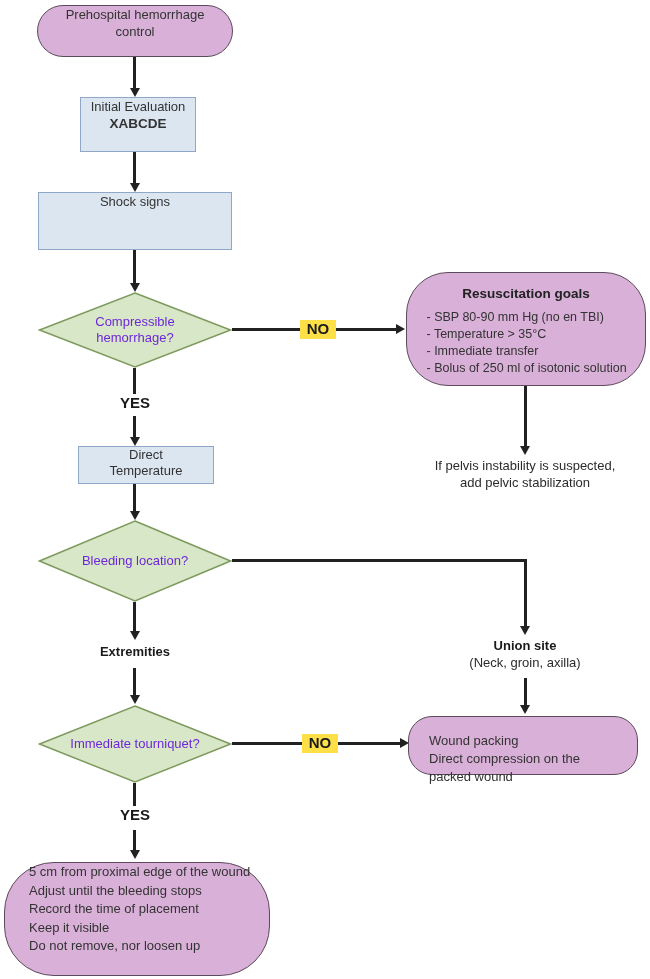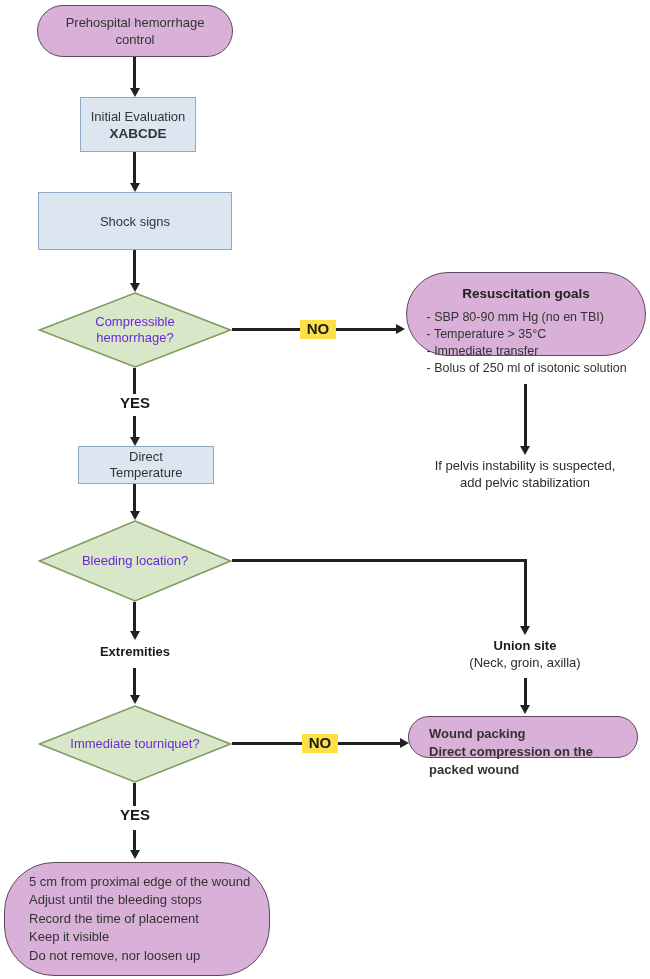--- a/index.html
+++ b/index.html
@@ -10,21 +10,21 @@
     color: #333333;
     position: relative;
     overflow: hidden;
   }
   .canvas { position: absolute; left: 0; top: 0; width: 650px; height: 979px; }
 
   
   .node {
     position: absolute; box-sizing: border-box;
     display: flex; flex-direction: column;
-    align-items: center; justify-content: center;
+    align-items: center; justify-content: flex-start;
     text-align: center; font-size: 13px; line-height: 17px;
   }
   .pill {
     background: var(--purple-fill);
     border: 1.5px solid var(--purple-border);
   }
   .rect {
     background: var(--blue-fill);
     border: 1px solid var(--blue-border);
   }
@@ -138,21 +138,21 @@
   <div class="diamond" style="left:38px; top:292px; width:194px; height:76px;">
     <svg width="194" height="76" viewBox="0 0 194 76">
       <polygon points="97,1 192.5,38 97,75 1.5,38" style="fill:var(--green-fill); stroke:var(--green-border); stroke-width:1.5;"></polygon>
     </svg>
     <div class="dtext">
       <span>Compressible</span>
       <span>hemorrhage?</span>
     </div>
   </div>
 
-  <div class="node pill" style="left:406px; top:272px; width:240px; height:84px; border-radius:42px; justify-content:flex-start; padding-top:12px;">
+  <div class="node pill" style="left:406px; top:272px; width:240px; height:114px; border-radius:42px; justify-content:flex-start; padding-top:12px;">
     <div class="resus-title">Resuscitation goals</div>
     <div class="resus-item">- SBP 80-90 mm Hg (no en TBI)</div>
     <div class="resus-item">- Temperature &gt; 35°C</div>
     <div class="resus-item">- Immediate transfer</div>
     <div class="resus-item">- Bolus of 250 ml of isotonic solution</div>
   </div>
 
   <div class="note" style="left:400px; top:458px; width:250px;">
     <div>If pelvis instability is suspected,</div>
     <div>add pelvic stabilization</div>
@@ -181,21 +181,21 @@
 
   <div class="diamond" style="left:38px; top:705px; width:194px; height:78px;">
     <svg width="194" height="78" viewBox="0 0 194 78">
       <polygon points="97,1 192.5,39 97,77 1.5,39" style="fill:var(--green-fill); stroke:var(--green-border); stroke-width:1.5;"></polygon>
     </svg>
     <div class="dtext">
       <span>Immediate tourniquet?</span>
     </div>
   </div>
 
-  <div class="node pill left-align" style="left:408px; top:716px; width:230px; height:42px; border-radius:24px; justify-content:flex-start; padding-top:8px;font-weight:bold;">
+  <div class="node pill left-align" style="left:408px; top:716px; width:230px; height:59px; border-radius:24px; justify-content:flex-start; padding-top:15px;">
     <div class="wound-line">Wound packing</div>
     <div class="wound-line">Direct compression on the packed wound</div>
   </div>
 
   <div class="node pill left-align" style="left:4px; top:862px; width:266px; height:114px; border-radius:50px;">
     <div class="steps-line">5 cm from proximal edge of the wound</div>
     <div class="steps-line">Adjust until the bleeding stops</div>
     <div class="steps-line">Record the time of placement</div>
     <div class="steps-line">Keep it visible</div>
     <div class="steps-line">Do not remove, nor loosen up</div>

